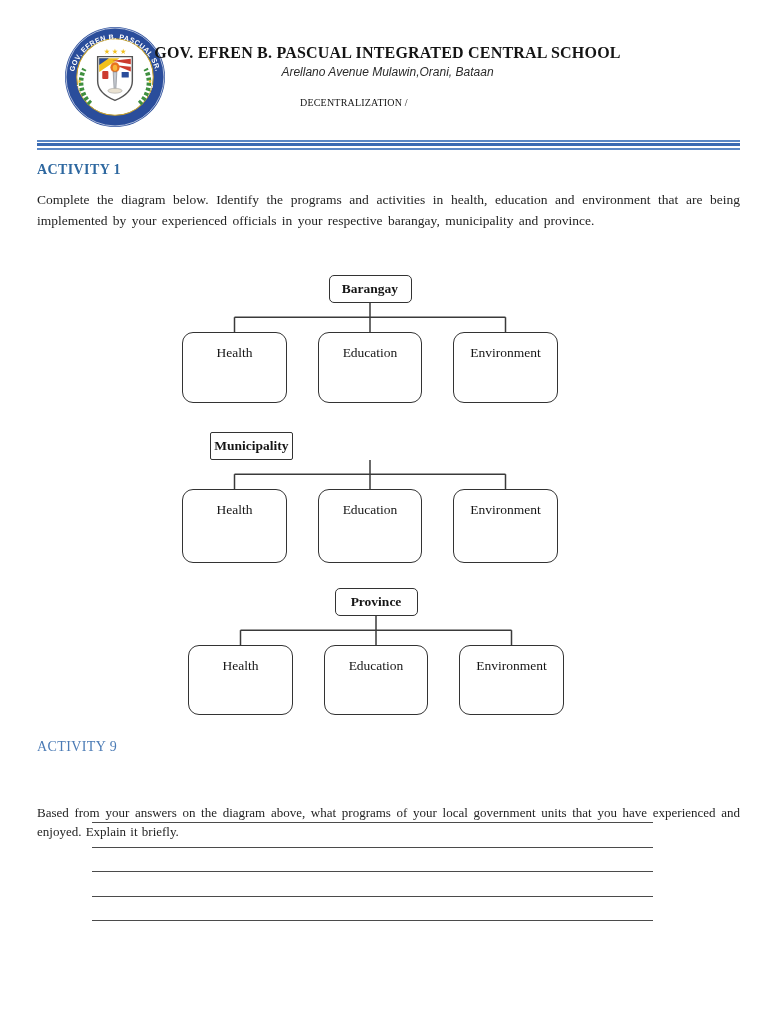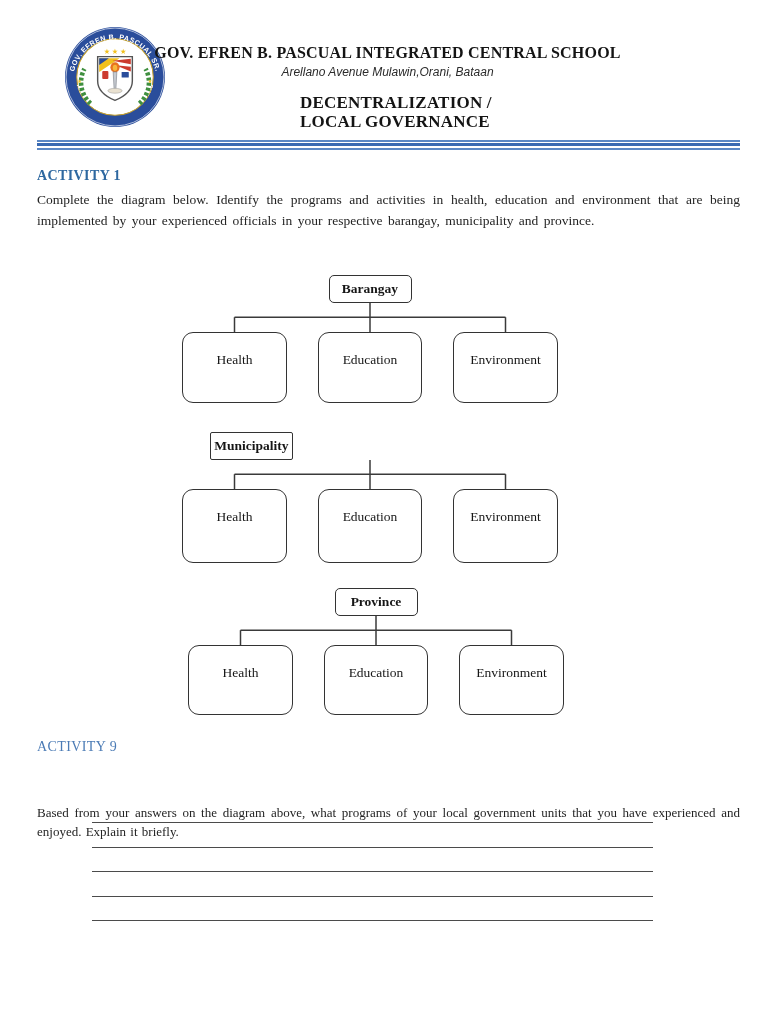--- a/index.html
+++ b/index.html
@@ -23,39 +23,38 @@
   }
   #school-address {
     left: 0; top: 65px; width: 775px;
     text-align: center;
     font-family: "Liberation Sans", sans-serif;
     font-style: italic;
     font-size: 12px; color: #2b2b2b;
   }
   #doc-title {
     left: 300px; top: 93px;
-    font-size: 17px; font-weight: bold; color: #141414;
+    font-size: 10px; font-weight: normal; color: #141414;
     line-height: 19px; letter-spacing: 0.2px;
   }
   #separator {
     left: 37px; top: 140px; width: 703px; height: 10px;
     background: linear-gradient(to bottom,
       #5a87c5 0px, #5a87c5 2px,
       #ffffff 2px, #ffffff 3.5px,
       #3a6ab2 3.5px, #3a6ab2 6.5px,
       #ffffff 6.5px, #ffffff 8px,
       #5a87c5 8px, #5a87c5 10px);
   }
 
   
   #activity1-heading {
     left: 37px; top: 162px;
     font-size: 14px; font-weight: bold; color: #2e68a0;
     letter-spacing: 0.4px;
-    margin-top: 6px;
   }
   #activity1-text {
     left: 37px; top: 189px; width: 703px;
     font-size: 13.5px; line-height: 21px; color: #242424;
     text-align: justify; text-align-last: left;
     word-spacing: 2px;
   }
   #activity2-heading {
     left: 37px; top: 739px;
     font-size: 14px; font-weight: 400; color: #4b7bb5;
@@ -82,21 +81,21 @@
     font-size: 13.5px; font-weight: bold; color: #161616;
     background: #ffffff;
   }
   #diagram-municipality .parent-box { border-radius: 2px; margin-left: 28px; }
   .connector { display: block; }
   .children-row { display: flex; justify-content: space-between; }
   .child-box {
     width: 105px;
     border: 1.5px solid #333333; border-radius: 11px;
     background: #ffffff;
-    text-align: center; padding-top: 19px;
+    text-align: center; padding-top: 12px;
     font-size: 13.5px; color: #161616;
   }
   #diagram-barangay .child-box     { height: 71px; }
   #diagram-municipality .child-box { height: 74px; }
   #diagram-province .child-box     { height: 70px; }
 
   
   #answer-lines { left: 92px; top: 822px; width: 561px; }
   .answer-line {
     height: 0;
@@ -146,21 +145,20 @@
       <ellipse cx="50" cy="41" rx="2.2" ry="3" fill="#f6b73c"></ellipse>
       <path d="M48.2,45 h3.6 l-0.9,16.5 h-1.8 z" fill="#c6cad0" stroke="#7a7f87" stroke-width="0.6"></path>
       <ellipse cx="50" cy="63.5" rx="7" ry="2.4" fill="#e9e1d0" stroke="#999999" stroke-width="0.5"></ellipse>
     </g>
   </svg>
 
   <div id="school-name" class="abs">GOV. EFREN B. PASCUAL INTEGRATED CENTRAL SCHOOL</div>
   <div id="school-address" class="abs">Arellano Avenue Mulawin,Orani, Bataan</div>
   <div id="doc-title" class="abs">
     <div>DECENTRALIZATION /</div>
-    <div>LOCAL GOVERNANCE</div>
   </div>
   <div id="separator" class="abs"></div>
 
   <div id="activity1-heading" class="abs">ACTIVITY 1</div>
   <div id="activity1-text" class="abs">Complete the diagram below. Identify the programs and activities in health, education and environment that are being implemented by your experienced officials in your respective barangay, municipality and province.</div>
 
   <div id="diagram-barangay" class="diagram">
     <div class="parent-box">Barangay</div>
     <svg class="connector" width="376" height="29">
       <g stroke="#3a3a3a" stroke-width="1.5">

